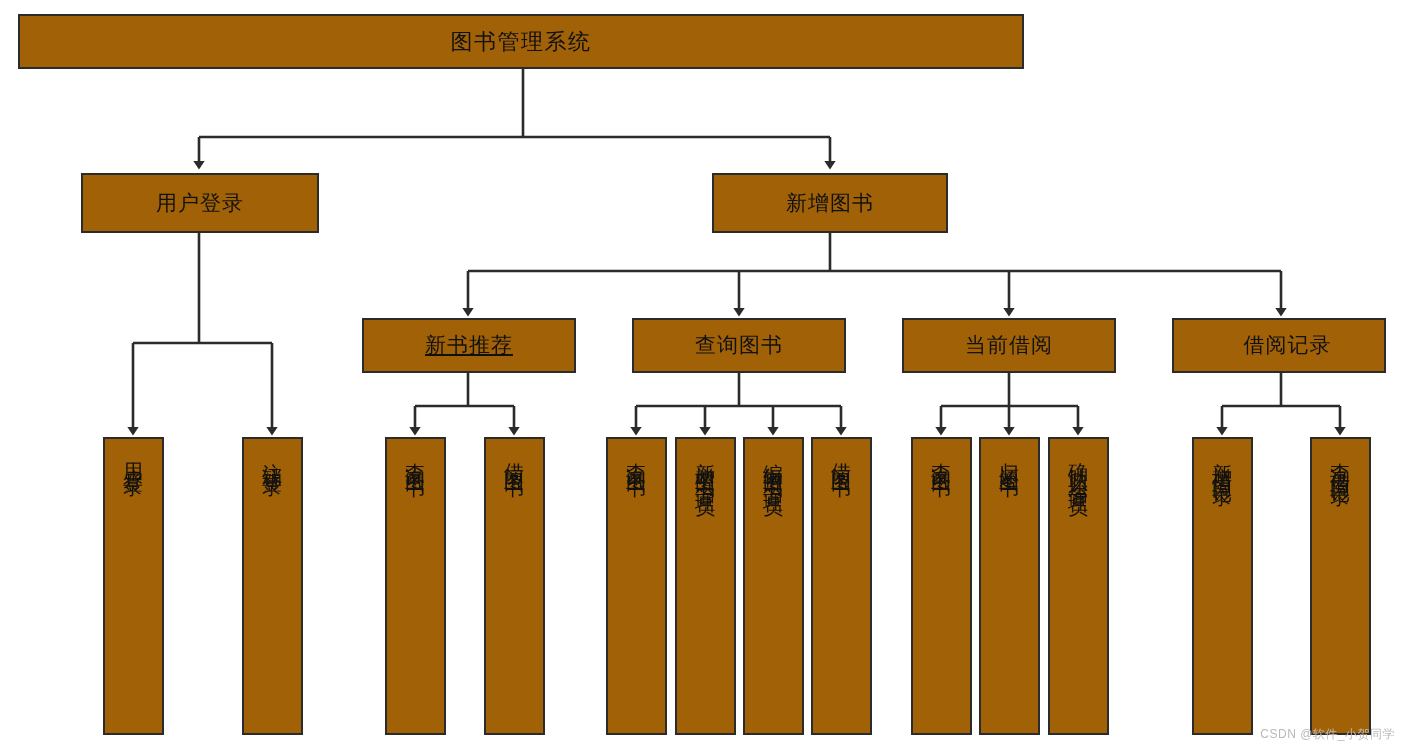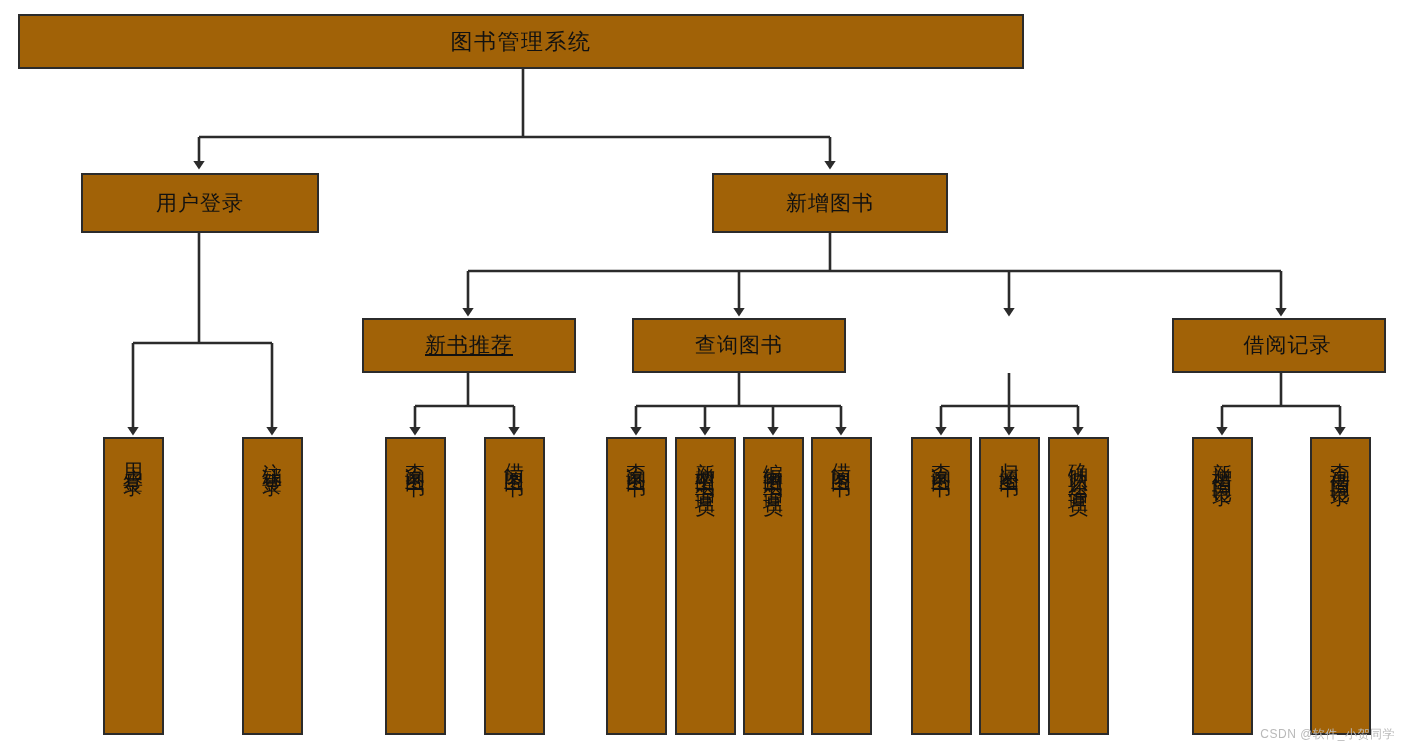--- a/index.html
+++ b/index.html
@@ -142,20 +142,23 @@
   <div class="node horiz" style="left:712px; top:173px; width:236px; height:60px;">
     <span class="label">新增图书</span>
   </div>
 
   <div class="node horiz" style="left:362px; top:318px; width:214px; height:55px;text-decoration:underline;">
     <span class="label">新书推荐</span>
   </div>
   <div class="node horiz" style="left:632px; top:318px; width:214px; height:55px;">
     <span class="label">查询图书</span>
   </div>
+  <div class="node horiz" style="left:902px; top:318px; width:214px; height:55px;">
+    <span class="label">当前借阅</span>
+  </div>
   <div class="node horiz" style="left:1172px; top:318px; width:214px; height:55px;padding-left:17px;">
     <span class="label">借阅记录</span>
   </div>
 
   <div class="node vert" style="left:103px; top:437px; width:61px; height:298px;">
     <span class="label">用户登录</span>
   </div>
   <div class="node vert" style="left:242px; top:437px; width:61px; height:298px;">
     <span class="label">注销登录</span>
   </div>

